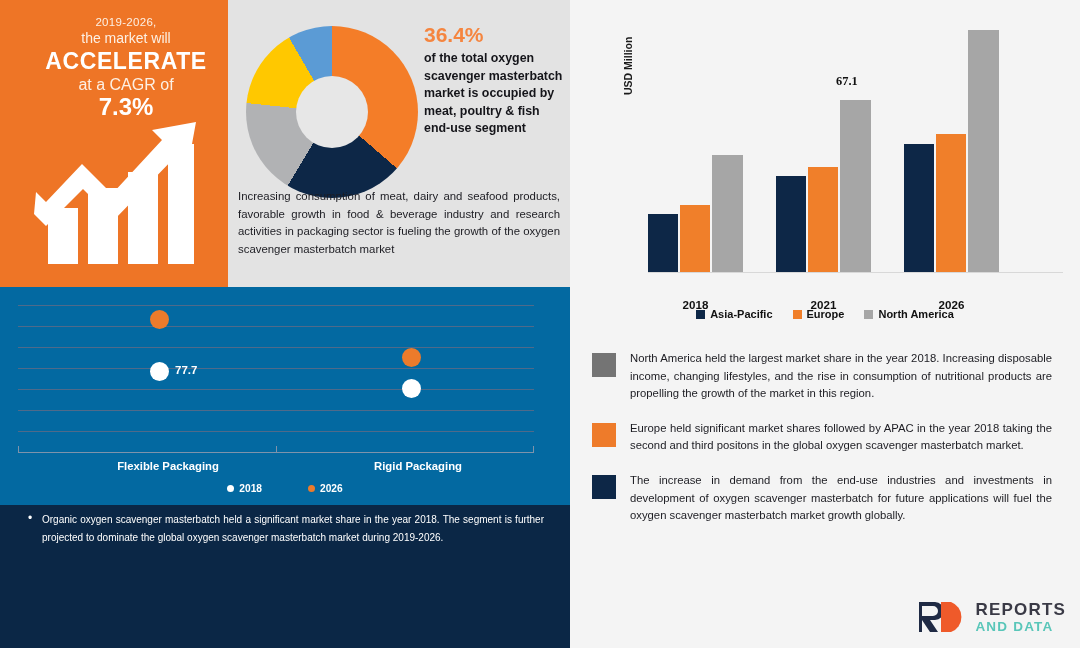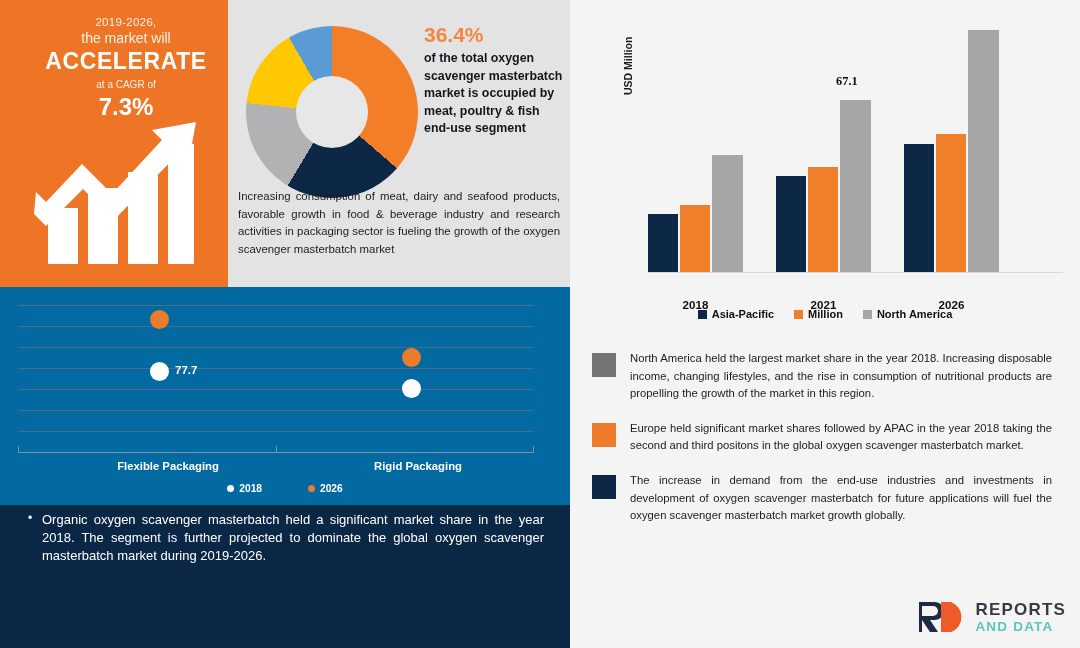--- a/index.html
+++ b/index.html
@@ -13,21 +13,21 @@
 
   
   .left-col{position:absolute;left:0;top:0;width:570px;height:648px;background:#e9e9e9;}
 
   
   .accel{position:absolute;left:0;top:0;width:228px;height:287px;background:#ee7526;overflow:hidden;}
   .accel-text{position:absolute;left:12px;top:14px;width:228px;text-align:center;color:#ffffff;}
   .accel-years{font-size:11.5px;letter-spacing:.3px;line-height:16px;color:#fdf0e4;}
   .accel-sub1{font-size:14px;line-height:16px;color:#fdf0e4;}
   .accel-big{font-size:23px;font-weight:bold;letter-spacing:.6px;line-height:30px;color:#ffffff;}
-  .accel-cagr{font-size:10px;line-height:17px;color:#fdf0e4;}
+  .accel-cagr{font-size:16px;line-height:17px;color:#fdf0e4;}
   .accel-pct{font-size:24px;font-weight:bold;line-height:28px;color:#ffffff;}
   .accel-art{position:absolute;left:30px;top:110px;width:170px;height:160px;}
 
   
   .donut-panel{position:absolute;left:228px;top:0;width:342px;height:287px;background:#e3e3e3;}
   .donut-wrap{position:absolute;left:18px;top:26px;width:172px;height:172px;}
   .donut{width:172px;height:172px;border-radius:50%;
     background:conic-gradient(
       #f47d28 0deg 131deg,
       #0d2747 131deg 211deg,
@@ -53,21 +53,21 @@
   .dot.c2018{background:#ffffff;}
   .dot-label{position:absolute;color:#ffffff;font-size:11.5px;font-weight:bold;}
   .cat-label{position:absolute;color:#ffffff;font-size:11.3px;font-weight:bold;text-align:center;}
   .plot-legend{position:absolute;left:0;top:196px;width:570px;display:flex;justify-content:center;gap:46px;}
   .lg-item{display:flex;align-items:center;gap:5px;color:#ffffff;font-size:10.2px;font-weight:bold;}
   .lg-dot{width:7px;height:7px;border-radius:50%;}
 
   
   .bullets{position:absolute;left:0;top:505px;width:570px;height:143px;background:#0b2746;padding-top:6px;}
   .bullets ul{margin:0;padding:0 26px 0 28px;list-style:none;}
-  .bullets li{position:relative;color:#ffffff;font-size:13px;line-height:17.8px;
+  .bullets li{position:relative;color:#ffffff;font-size:10px;line-height:17.8px;
     text-align:justify;padding-left:14px;margin-bottom:4px;}
   .bullets li:before{content:"\2022";position:absolute;left:0;top:-1px;color:#ffffff;font-size:12px;}
 
   
   .right-col{position:absolute;left:570px;top:0;width:510px;height:648px;background:#f4f4f4;}
 
   .barchart{position:absolute;left:0;top:0;width:510px;height:345px;background:#f4f4f4;}
   .yaxis-title{position:absolute;left:52px;top:95px;font-size:10.5px;font-weight:bold;color:#1a1a1a;
      transform:rotate(-90deg);transform-origin:left top;white-space:nowrap;}
   .bc-plot{position:absolute;left:78px;top:20px;width:410px;height:252px;}
@@ -200,21 +200,21 @@
         <div class="bc-xlabel" style="left:256px;width:95px">2026</div>
       </div>
 
       <div class="bc-legend">
         <div class="bcl">
           <span class="bcl-sw" style="background:#0d2747"></span>
           <span>Asia-Pacific</span>
         </div>
         <div class="bcl">
           <span class="bcl-sw" style="background:#f07f2a"></span>
-          <span>Million</span>
+          <span>Europe</span>
         </div>
         <div class="bcl">
           <span class="bcl-sw" style="background:#a6a6a6"></span>
           <span>North America</span>
         </div>
       </div>
     </div>
 
     <div class="notes">
       <div class="note">

